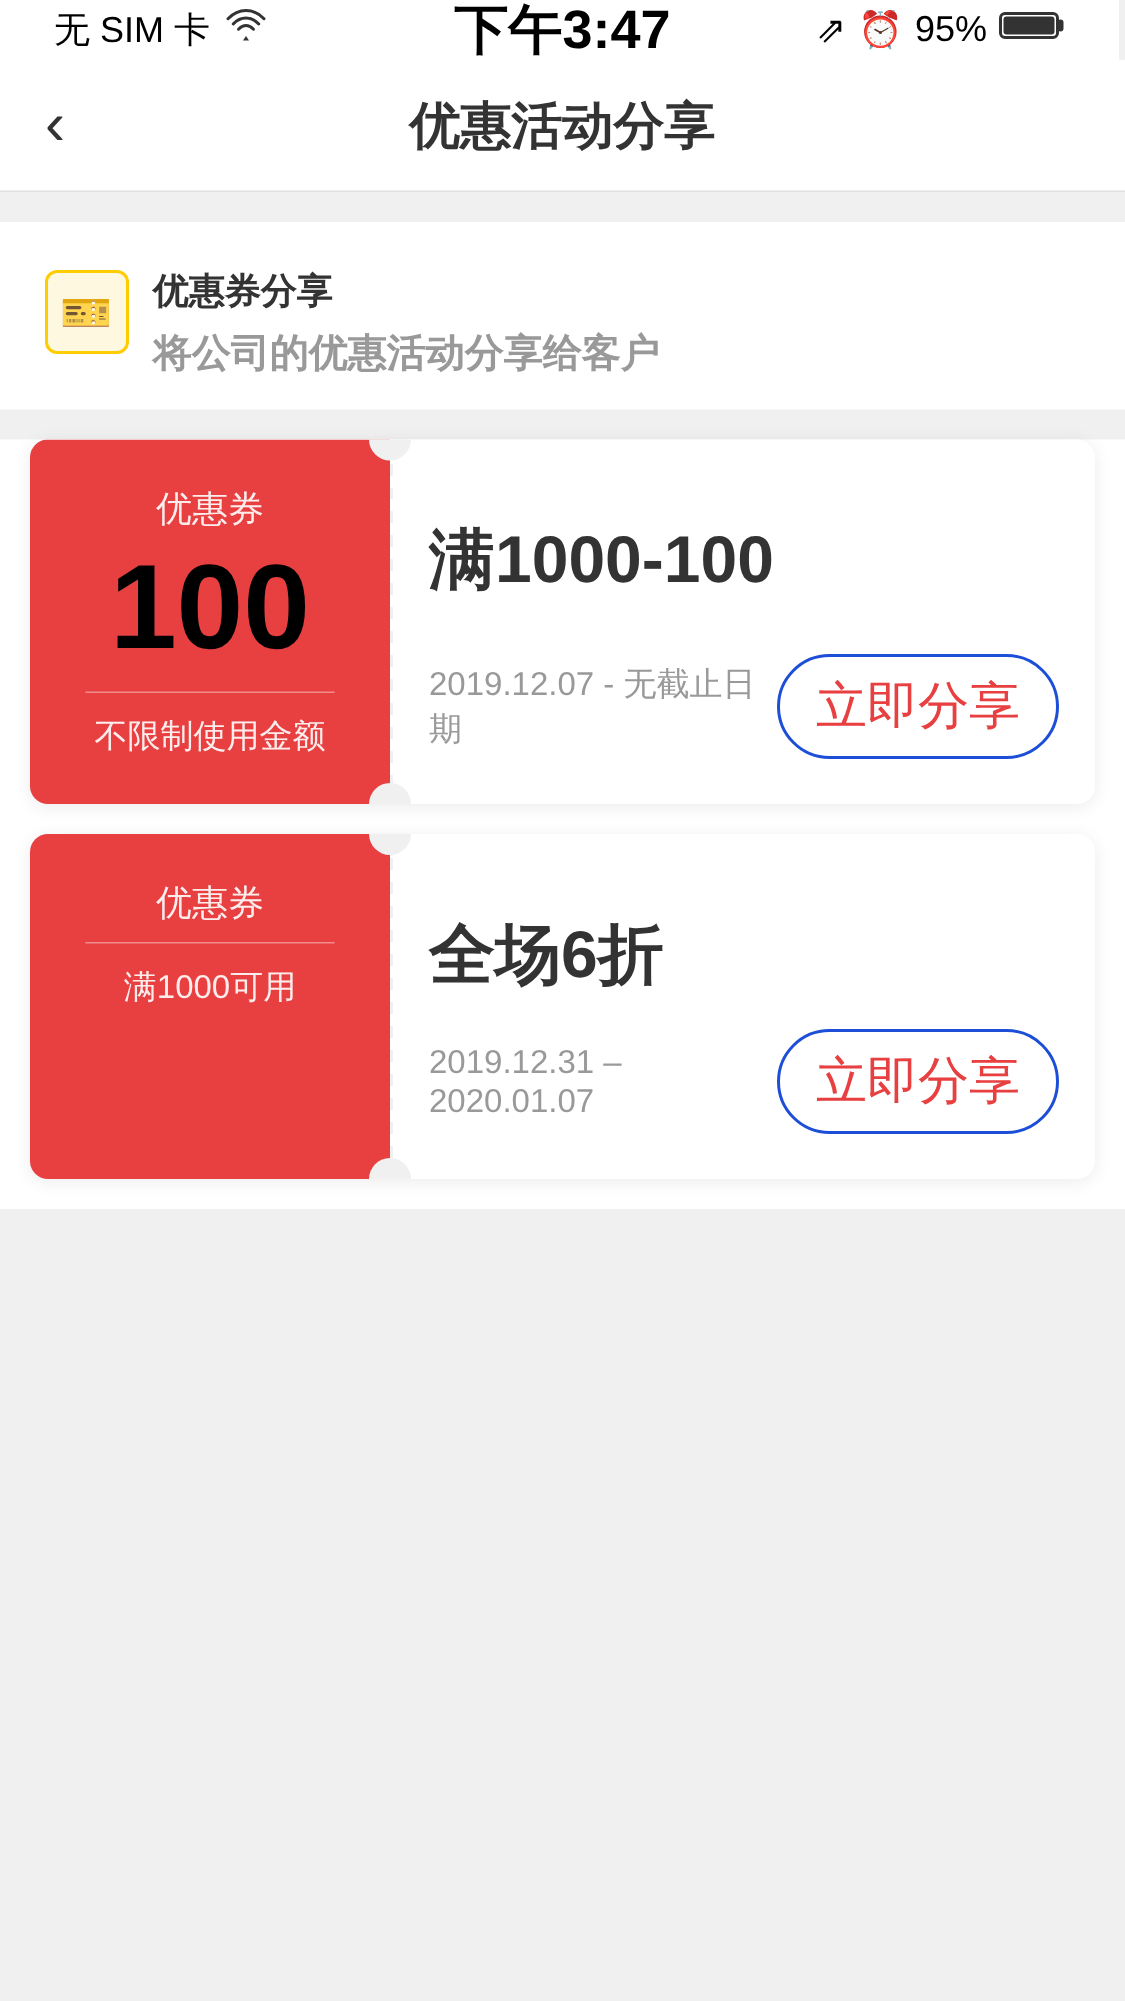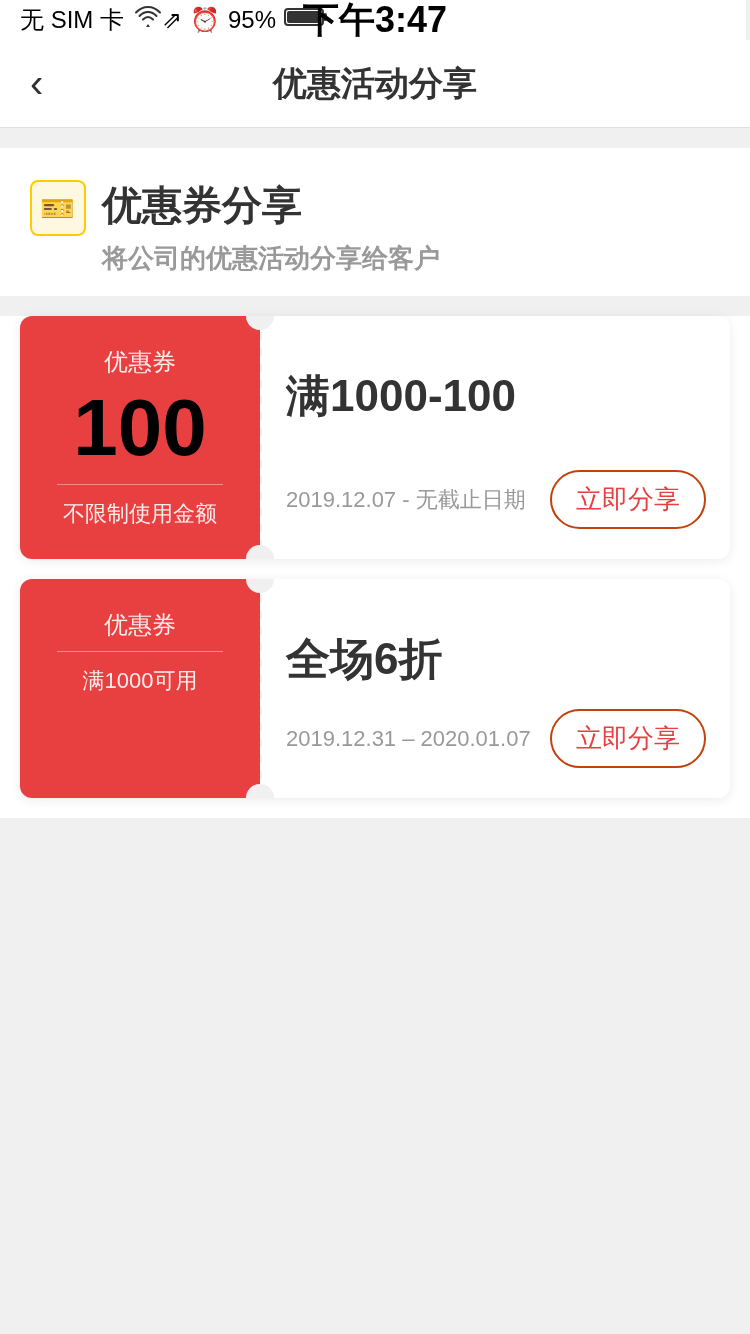--- a/index.html
+++ b/index.html
@@ -12,21 +12,22 @@
       font-size: 28px;
     }
 
     
     .status-bar {
       width: 746px;
       height: 40px;
       background: #fff;
       display: flex;
       align-items: center;
-      padding: 0 20px;
+      justify-content: space-between;
+      padding: 0 36px;
       font-size: 24px;
       font-weight: 500;
     }
     .status-left {
       display: flex;
       align-items: center;
       gap: 10px;
     }
     .status-center {
       position: absolute;
@@ -83,21 +84,21 @@
       border-radius: 8px;
       display: flex;
       align-items: center;
       justify-content: center;
       font-size: 28px;
       flex-shrink: 0;
       margin-top: 2px;
     }
     .section-text {}
     .section-title {
-      font-size: 40px;
+      font-size: 24px;
       font-weight: 600;
       color: #333;
       margin-bottom: 8px;
     }
     .section-subtitle {
       font-size: 26px;
       color: #999;
       font-weight: bold;
     }
 
@@ -203,26 +204,26 @@
       align-items: center;
       justify-content: space-between;
     }
     .coupon-date {
       font-size: 22px;
       color: #999;
       flex: 1;
       margin-right: 12px;
     }
     .share-btn {
-      border: 2px solid #c2410c;
+      border: 2px solid #1d4ed8;
       color: #e84041;
       background: #fff;
       border-radius: 36px;
       padding: 10px 24px;
-      font-size: 26px;
+      font-size: 34px;
       cursor: pointer;
       white-space: nowrap;
       flex-shrink: 0;
     }
 
     
     .empty-area {
       background: #f0f0f0;
       flex: 1;
       min-height: 500px;

